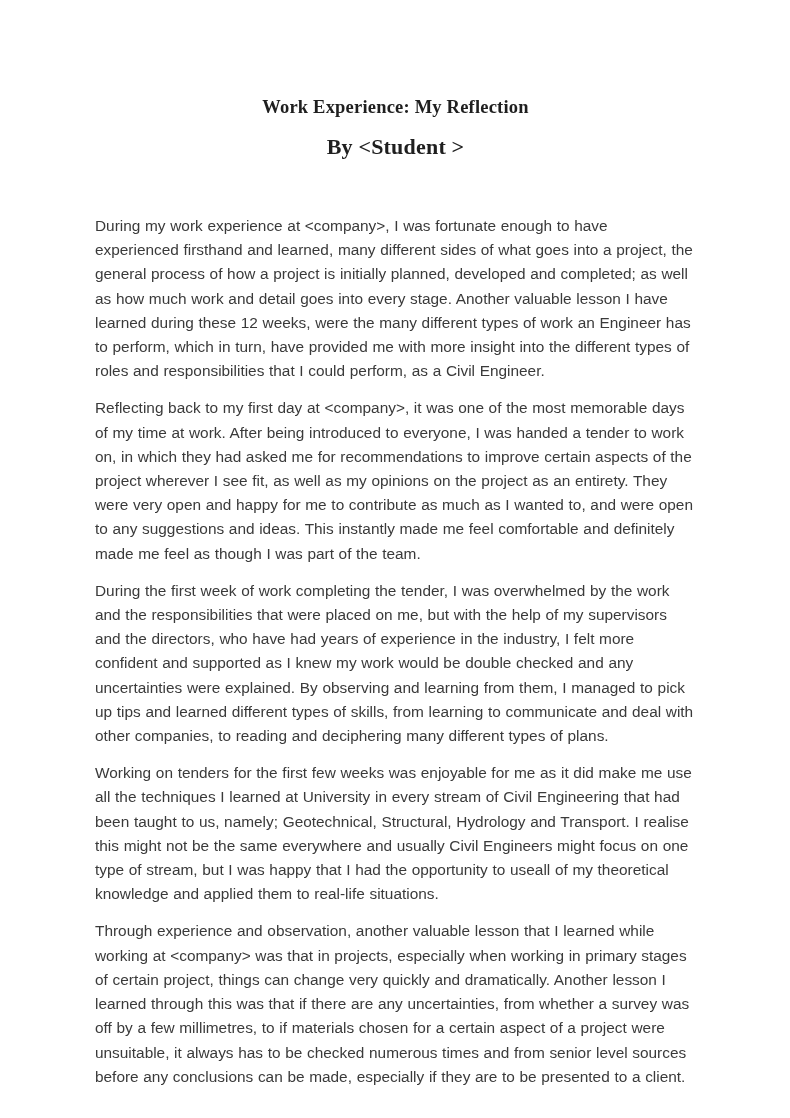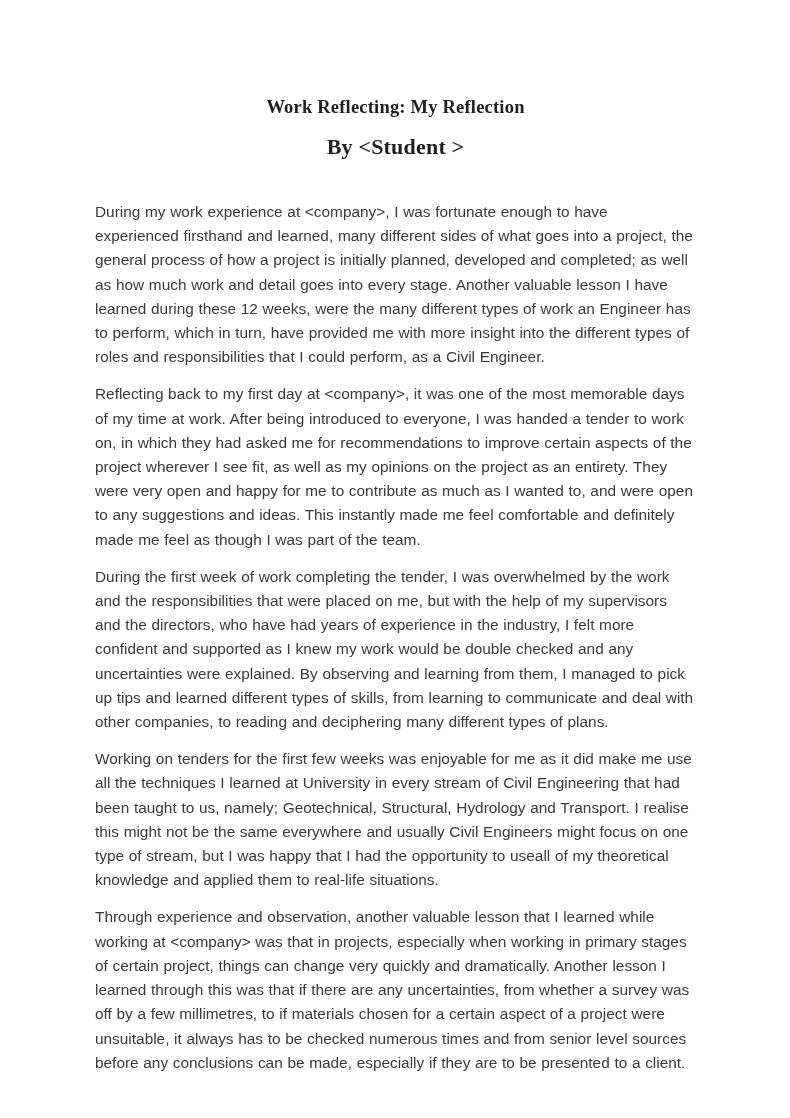--- a/index.html
+++ b/index.html
@@ -30,37 +30,37 @@
     font-family: "Liberation Serif", "DejaVu Serif", serif;
     font-weight: bold;
     font-size: 22px;
     line-height: 18px;
     text-align: center;
     color: #1f1f1f;
     letter-spacing: 0.2px;
     margin: 21px 0 0 0;
   }
   .doc-body {
-    margin-top: 44px;
+    margin-top: 58px;
   }
   .doc-body p {
     font-family: "Liberation Sans", "DejaVu Sans", sans-serif;
     font-size: 15.4px;
     line-height: 24.2px;
     color: #3a3a3a;
     text-align: left;
     margin: 0 0 13px 0;
     word-spacing: 0.4px;
   }
 </style>
 </head>
 <body>
 
 <div class="page">
-  <h1 class="doc-title">Work Reflecting: My Reflection</h1>
+  <h1 class="doc-title">Work Experience: My Reflection</h1>
   <h2 class="doc-byline">By &lt;Student &gt;</h2>
   <div class="doc-body">
     <p>During my work experience at &lt;company&gt;, I was fortunate enough to have experienced firsthand and learned, many different sides of what goes into a project, the general process of how a project is initially planned, developed and completed; as well as how much work and detail goes into every stage. Another valuable lesson I have learned during these 12 weeks, were the many different types of work an Engineer has to perform, which in turn, have provided me with more insight into the different types of roles and responsibilities that I could perform, as a Civil Engineer.</p>
     <p>Reflecting back to my first day at &lt;company&gt;, it was one of the most memorable days of my time at work. After being introduced to everyone, I was handed a tender to work on, in which they had asked me for recommendations to improve certain aspects of the project wherever I see fit, as well as my opinions on the project as an entirety. They were very open and happy for me to contribute as much as I wanted to, and were open to any suggestions and ideas. This instantly made me feel comfortable and definitely made me feel as though I was part of the team.</p>
     <p>During the first week of work completing the tender, I was overwhelmed by the work and the responsibilities that were placed on me, but with the help of my supervisors and the directors, who have had years of experience in the industry, I felt more confident and supported as I knew my work would be double checked and any uncertainties were explained. By observing and learning from them, I managed to pick up tips and learned different types of skills, from learning to communicate and deal with other companies, to reading and deciphering many different types of plans.</p>
     <p>Working on tenders for the first few weeks was enjoyable for me as it did make me use all the techniques I learned at University in every stream of Civil Engineering that had been taught to us, namely; Geotechnical, Structural, Hydrology and Transport. I realise this might not be the same everywhere and usually Civil Engineers might focus on one type of stream, but I was happy that I had the opportunity to useall of my theoretical knowledge and applied them to real-life situations.</p>
     <p>Through experience and observation, another valuable lesson that I learned while working at &lt;company&gt; was that in projects, especially when working in primary stages of certain project, things can change very quickly and dramatically. Another lesson I learned through this was that if there are any uncertainties, from whether a survey was off by a few millimetres, to if materials chosen for a certain aspect of a project were unsuitable, it always has to be checked numerous times and from senior level sources before any conclusions can be made, especially if they are to be presented to a client.</p>
   </div>
 </div>
 

